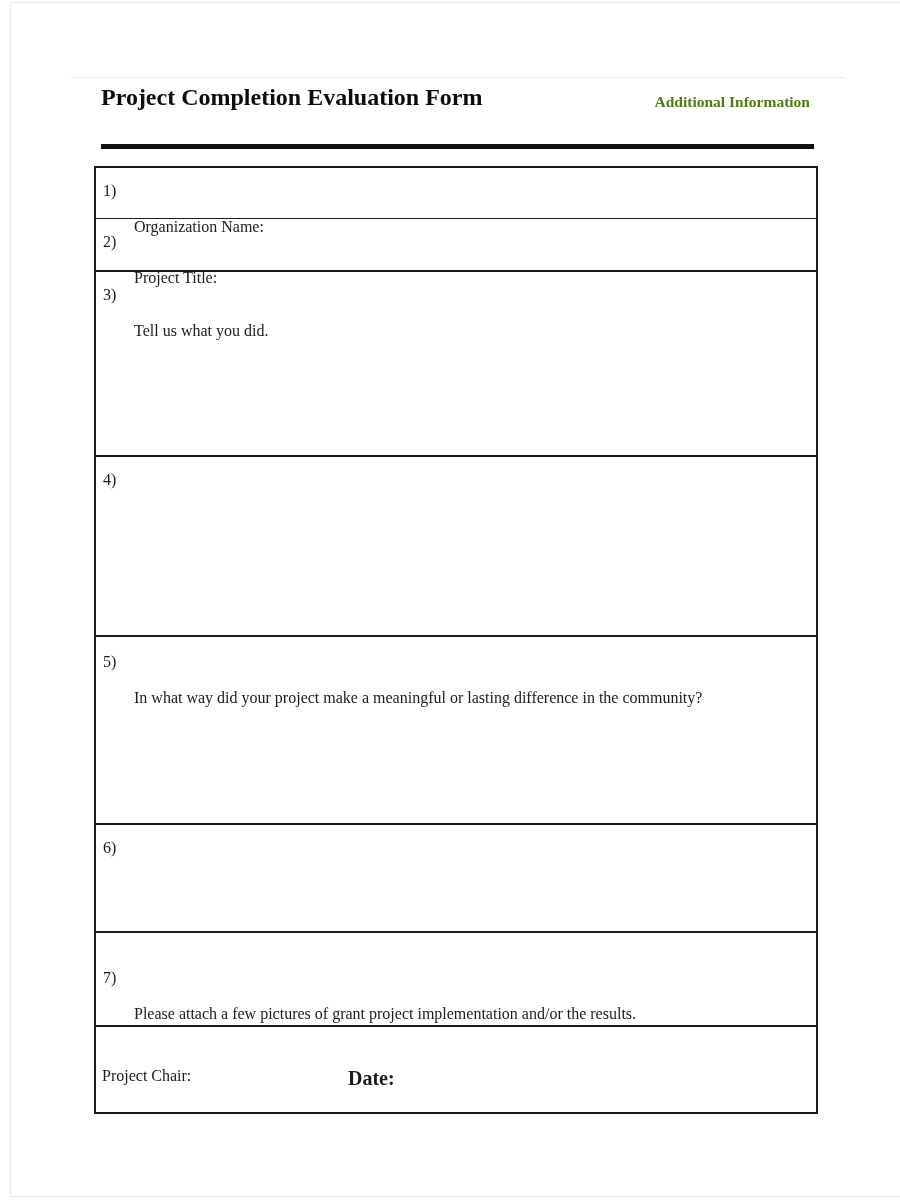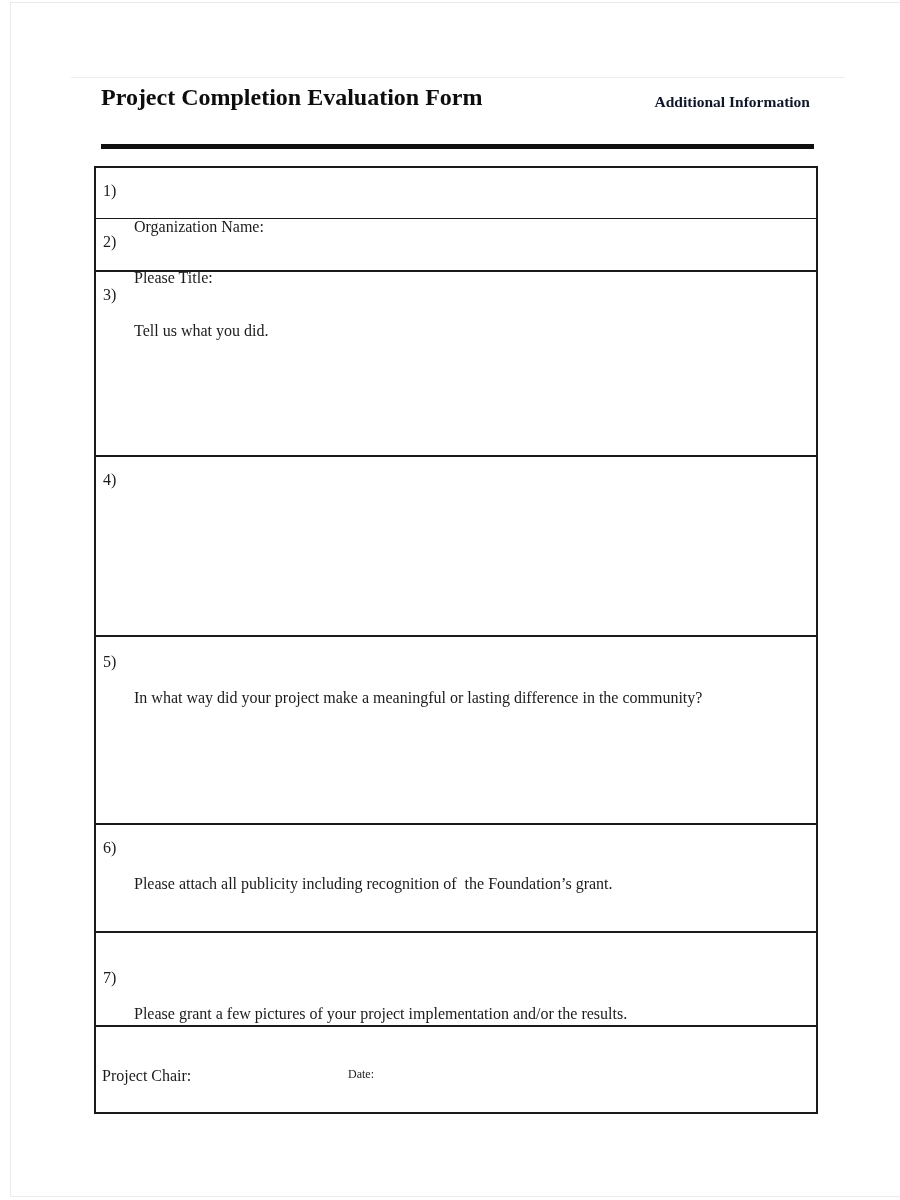--- a/index.html
+++ b/index.html
@@ -36,21 +36,21 @@
     font-size: 24px;
     font-weight: bold;
     color: #0d0d0d;
     white-space: nowrap;
   }
   .doc-subtitle {
     position: absolute;
     right: 98px; top: 93px;
     font-size: 15.5px;
     font-weight: bold;
-    color: #0f172a;
+    color: #4d7c0f;
     white-space: nowrap;
   }
   .title-rule {
     position: absolute;
     left: 93px; top: 144px;
     width: 713px; height: 5px;
     background: #0f0f0f;
   }
   .form-table {
     position: absolute;
@@ -92,21 +92,22 @@
     text-align: center;
   }
   .row-footer .chair-label {
     position: absolute;
     left: 6px; top: 40px;
     font-size: 16px;
   }
   .row-footer .date-label {
     position: absolute;
     left: 252px; top: 40px;
-    font-size: 12px;
+    font-size: 20px;
+    font-weight: bold;
   }
 </style>
 </head>
 <body>
 
 <div class="page">
 
   <div class="scan-edge"></div>
   <div class="header-faint-line"></div>
 
@@ -116,45 +117,44 @@
 
   <div class="form-table">
 
     <div class="row row-1">
       <span class="num">1)</span>
       <span class="label">Organization Name:</span>
     </div>
 
     <div class="row row-2">
       <span class="num">2)</span>
-      <span class="label">Please Title:</span>
+      <span class="label">Project Title:</span>
     </div>
 
     <div class="row row-3">
       <span class="num">3)</span>
       <span class="label">Tell us what you did.</span>
     </div>
 
     <div class="row row-4">
       <span class="num">4)</span>
     </div>
 
     <div class="row row-5">
       <span class="num">5)</span>
       <span class="label">In what way did your project make a meaningful or lasting difference in the community?</span>
     </div>
 
     <div class="row row-6">
       <span class="num">6)</span>
-      <span class="label">Please attach all publicity including recognition of  the Foundation’s grant.</span>
     </div>
 
     <div class="row row-7">
       <span class="num">7)</span>
-      <span class="label">Please grant a few pictures of your project implementation and/or the results.</span>
+      <span class="label">Please attach a few pictures of grant project implementation and/or the results.</span>
     </div>
 
     <div class="row row-footer">
       <span class="chair-label">Project Chair:</span>
       <span class="date-label">Date:</span>
     </div>
 
   </div>
 </div>
 

